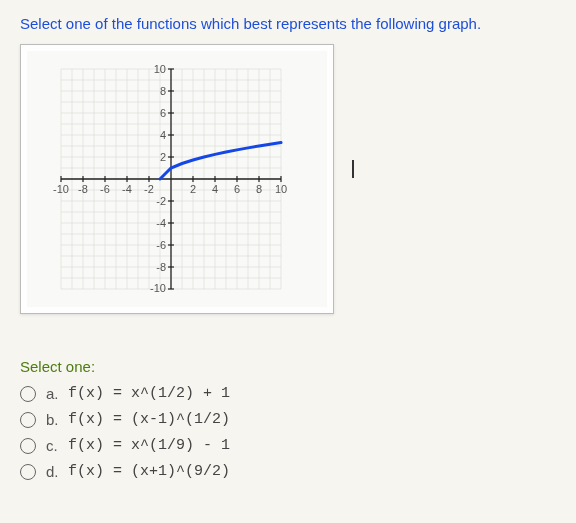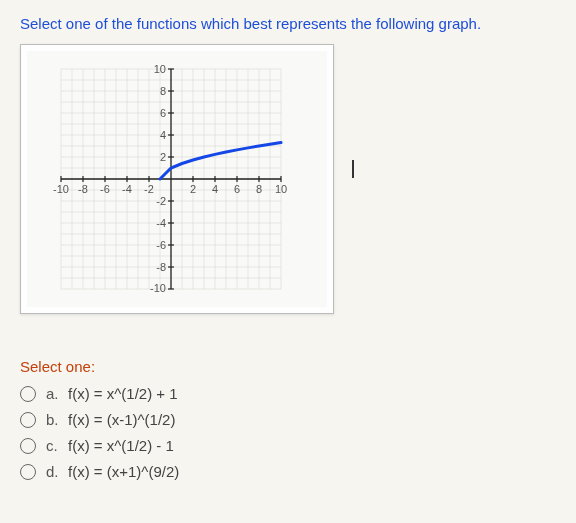--- a/index.html
+++ b/index.html
@@ -1,24 +1,24 @@
 <!DOCTYPE html>
 <html><head>
 <meta charset="utf-8">
 <style>
 body{margin:0;padding:15px 20px;font-family:Arial,sans-serif;font-size:15px;color:#333;background:#f7f5f0;width:576px;box-sizing:border-box}
 .question-text{margin-bottom:12px;color:#1d4ed8}
 .graph-wrap{border:1px solid #bbb;padding:6px;width:300px;background:#fefefe;box-shadow:0 1px 3px rgba(0,0,0,.1);margin-bottom:25px}
 .graph-inner{background:#f9f9f7;padding:8px 4px}
 svg{display:block}
-.select-label{margin-bottom:8px;color:#c2410c}
+.select-label{margin-bottom:8px;color:#4d7c0f}
 .option-row{display:flex;align-items:center;margin:5px 0;padding:2px 0;color:#444}
 .radio{width:14px;height:14px;border:1.5px solid #666;border-radius:50%;margin-right:10px;flex-shrink:0;cursor:pointer}
 .key{width:22px;display:inline-block;color:#555}
-.formula{font-family:Liberation Sans, sans-serif}
+.formula{font-family:Liberation Mono, monospace}
 .cursor{display:inline-block;width:2px;height:18px;background:#333;vertical-align:middle;margin-left:12px}
 </style>
 </head>
 <body>
 
 
 
 <div class="question-text">Select one of the functions which best represents the following graph.</div>
 
 <div class="graph-wrap">
@@ -137,21 +137,21 @@
   <span class="formula">f(x) = x^(1/2) + 1</span>
 </div>
 <div class="option-row">
   <span class="radio"></span>
   <span class="key">b.</span>
   <span class="formula">f(x) = (x-1)^(1/2)</span>
 </div>
 <div class="option-row">
   <span class="radio"></span>
   <span class="key">c.</span>
-  <span class="formula">f(x) = x^(1/2) - 1</span>
+  <span class="formula">f(x) = x^(1/9) - 1</span>
 </div>
 <div class="option-row">
   <span class="radio"></span>
   <span class="key">d.</span>
   <span class="formula">f(x) = (x+1)^(9/2)</span>
 </div>
 
 
 
 

